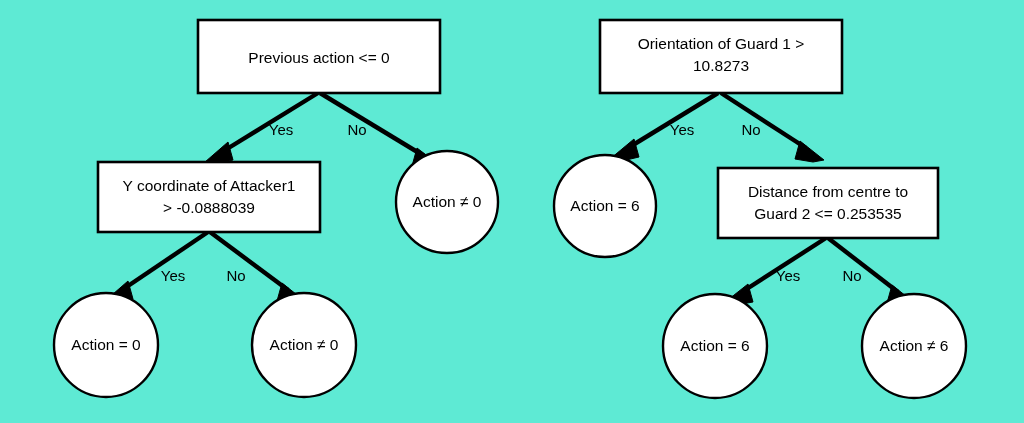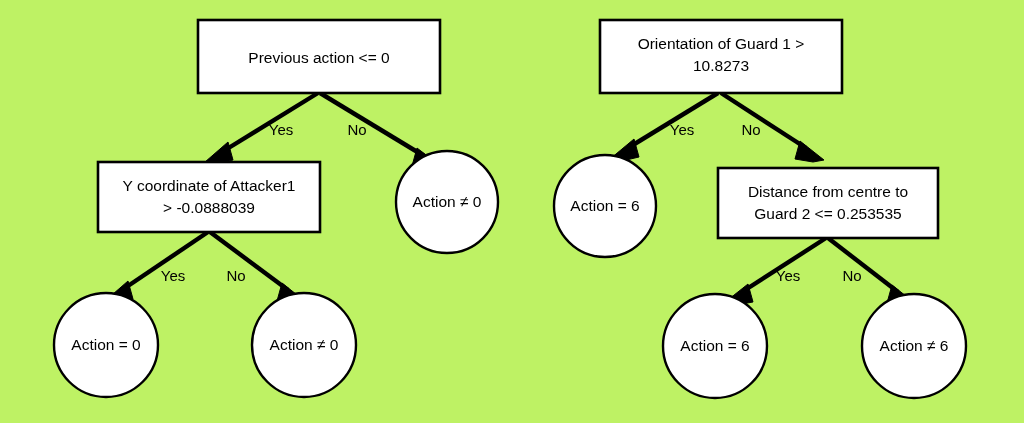--- a/index.html
+++ b/index.html
@@ -7,21 +7,21 @@
     padding: 0;
     background: #ffffff;
   }
   body {
     font-family: "Liberation Sans", sans-serif;
   }
   #canvas {
     position: relative;
     width: 1024px;
     height: 423px;
-    background: #bef264;
+    background: #5eead4;
     overflow: hidden;
   }
   #tree-svg {
     position: absolute;
     top: 0;
     left: 0;
     width: 1024px;
     height: 423px;
   }
   .node-box {

